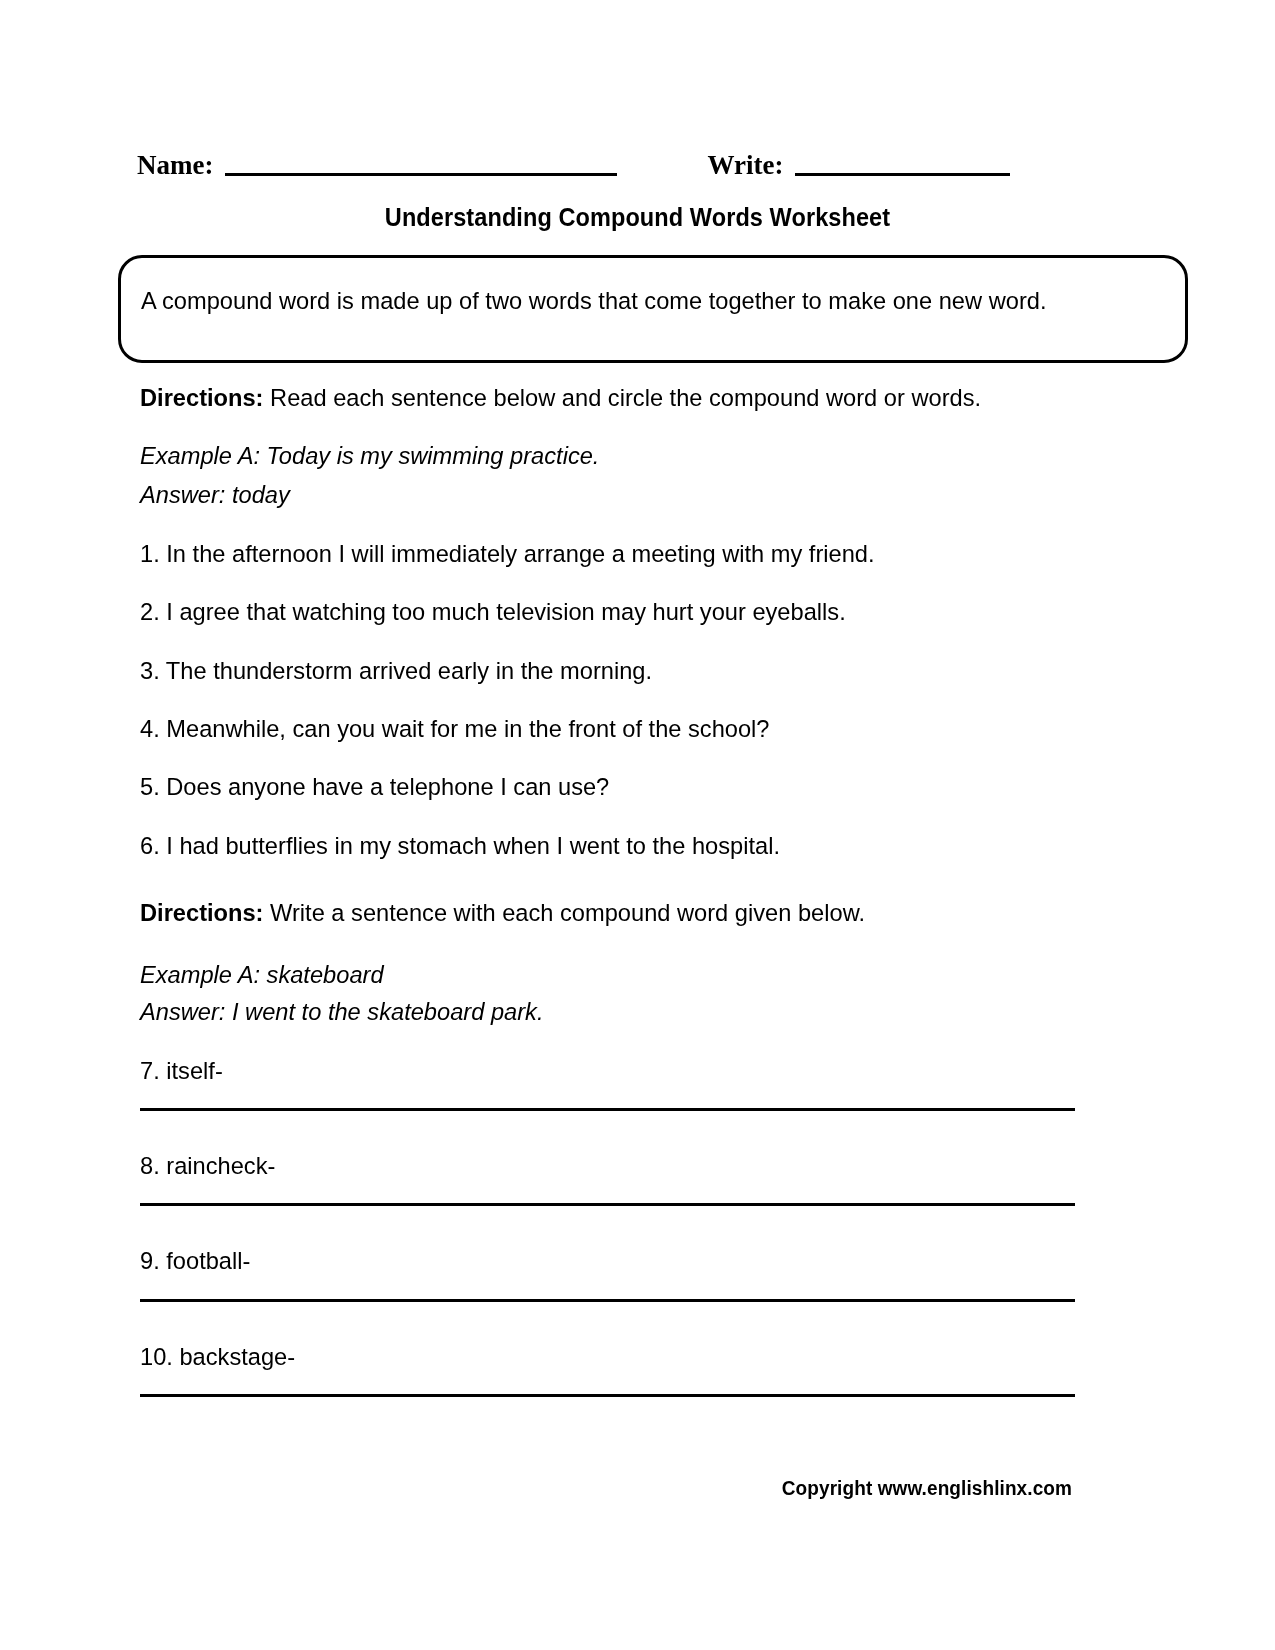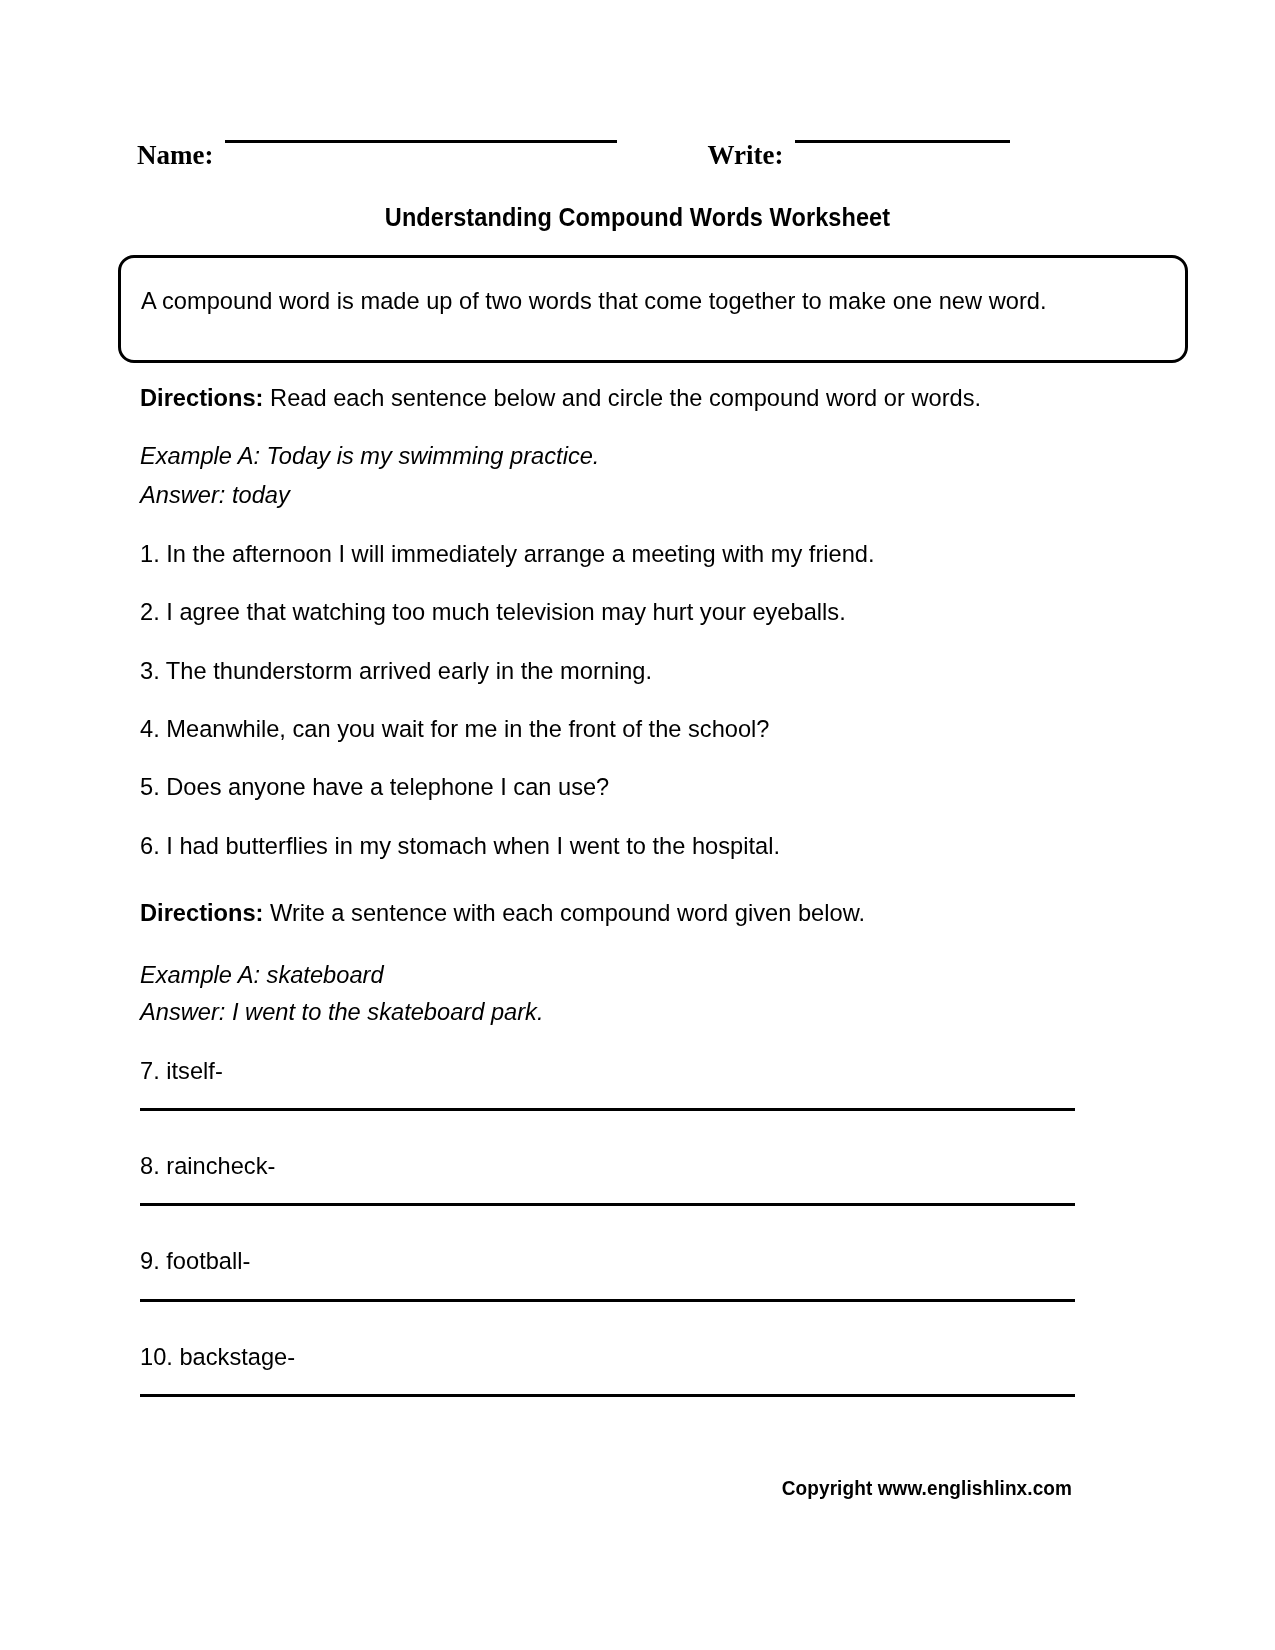--- a/index.html
+++ b/index.html
@@ -25,21 +25,21 @@
   }
 
   
   .name-date-row {
     position: absolute;
     top: 140px;
     left: 137px;
     width: 890px;
     height: 40px;
     display: flex;
-    align-items: flex-start;
+    align-items: flex-end;
   }
   .nd-label {
     font-family: "Liberation Serif", serif;
     font-weight: bold;
     font-size: 27px;
     line-height: 30px;
     white-space: nowrap;
     letter-spacing: 0px;
   }
   .nd-rule {
@@ -66,21 +66,21 @@
   }
 
   
   .definition-box {
     position: absolute;
     top: 255px;
     left: 118px;
     width: 1070px;
     height: 108px;
     border: 3px solid #000;
-    border-radius: 16px;
+    border-radius: 24px;
     box-sizing: border-box;
   }
   .definition-text {
     position: absolute;
     top: 22px;
     left: 20px;
     width: 1022px;
     font-size: 24.5px;
     line-height: 42px;
     transform: scaleX(0.965);

